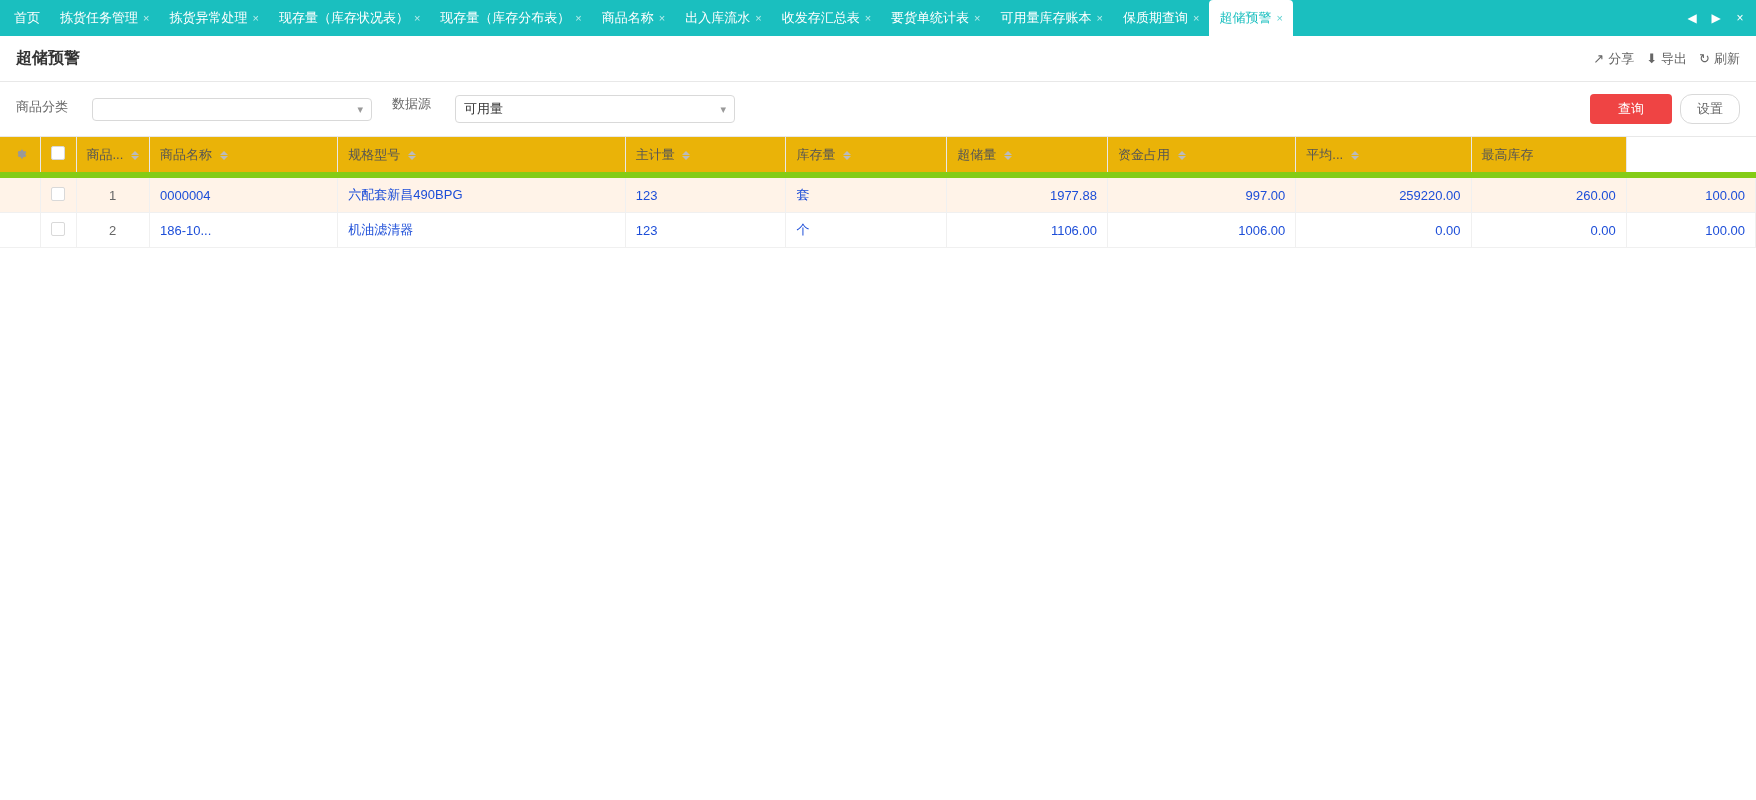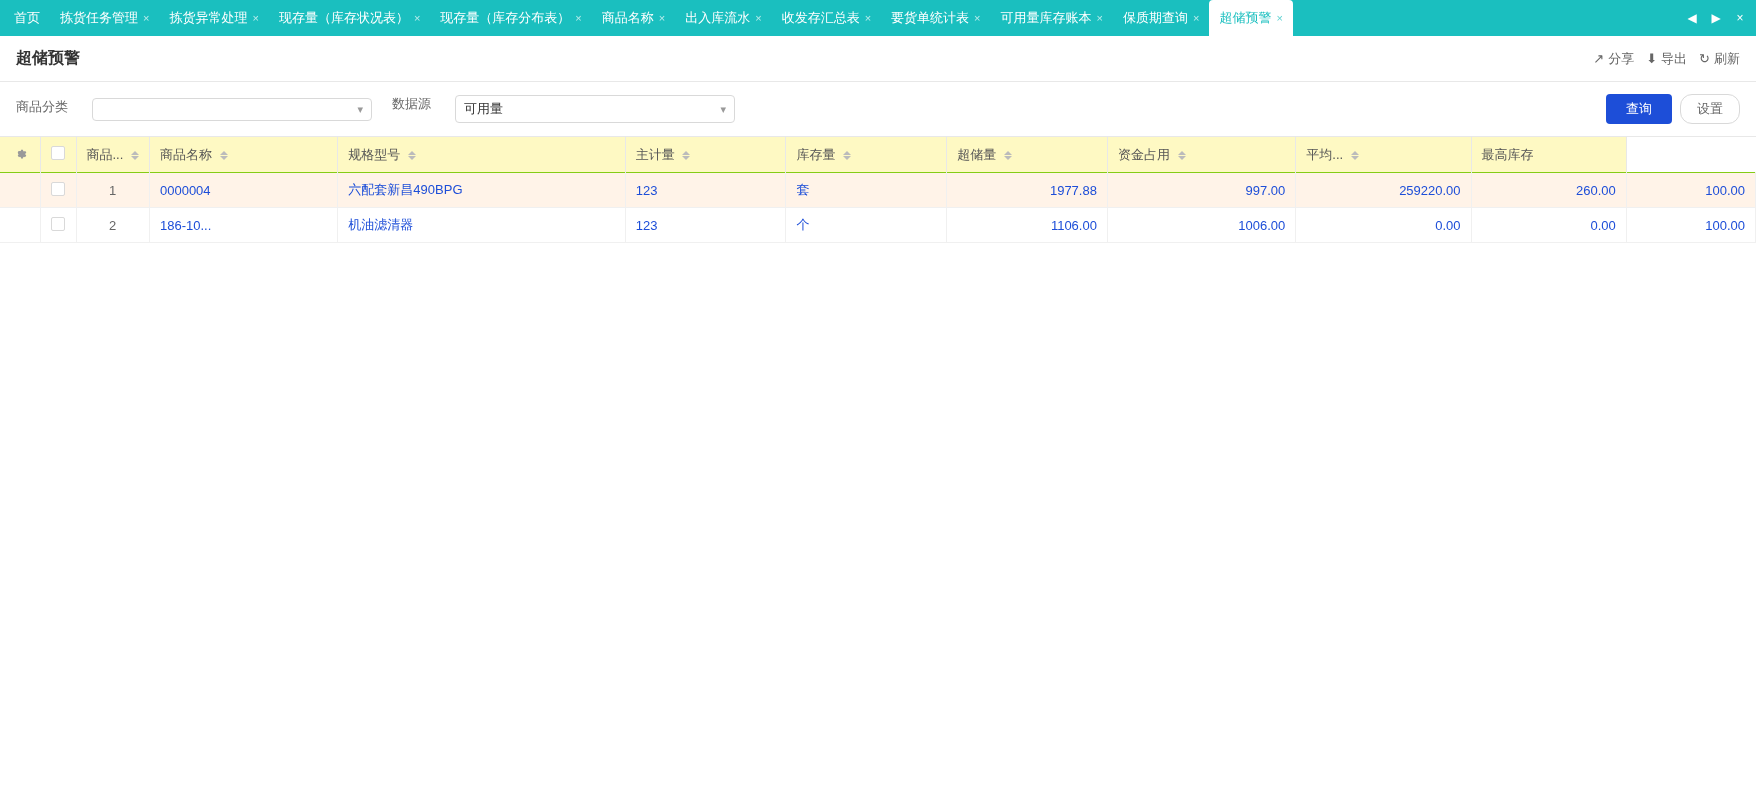--- a/index.html
+++ b/index.html
@@ -122,25 +122,25 @@
       color: #999;
       font-size: 11px;
       margin-left: 8px;
     }
     .filter-actions {
       margin-left: auto;
       display: flex;
       gap: 8px;
     }
     .btn-primary {
-      background: #1d4ed8;
+      background: #ef4444;
       color: #fff;
       border: none;
       border-radius: 4px;
-      padding: 5px 20px;
+      padding: 5px 28px;
       cursor: pointer;
       font-size: 13px;
     }
     .btn-default {
       background: #fff;
       color: #666;
       border: 1px solid #d9d9d9;
       border-radius: 12px;
       padding: 5px 16px;
       cursor: pointer;
@@ -150,22 +150,22 @@
     
     .table-container {
       padding: 0;
     }
     .data-table {
       width: 100%;
       border-collapse: collapse;
       font-size: 13px;
     }
     .data-table thead tr {
-      background: #fef9c3;
-      border-bottom: 1px solid #84cc16;
+      background: #eab308;
+      border-bottom: 6px solid #84cc16;
     }
     .data-table thead th {
       padding: 8px 10px;
       text-align: left;
       color: #555;
       font-weight: normal;
       border-right: 1px solid #e8e8e8;
       white-space: nowrap;
       user-select: none;
     }

